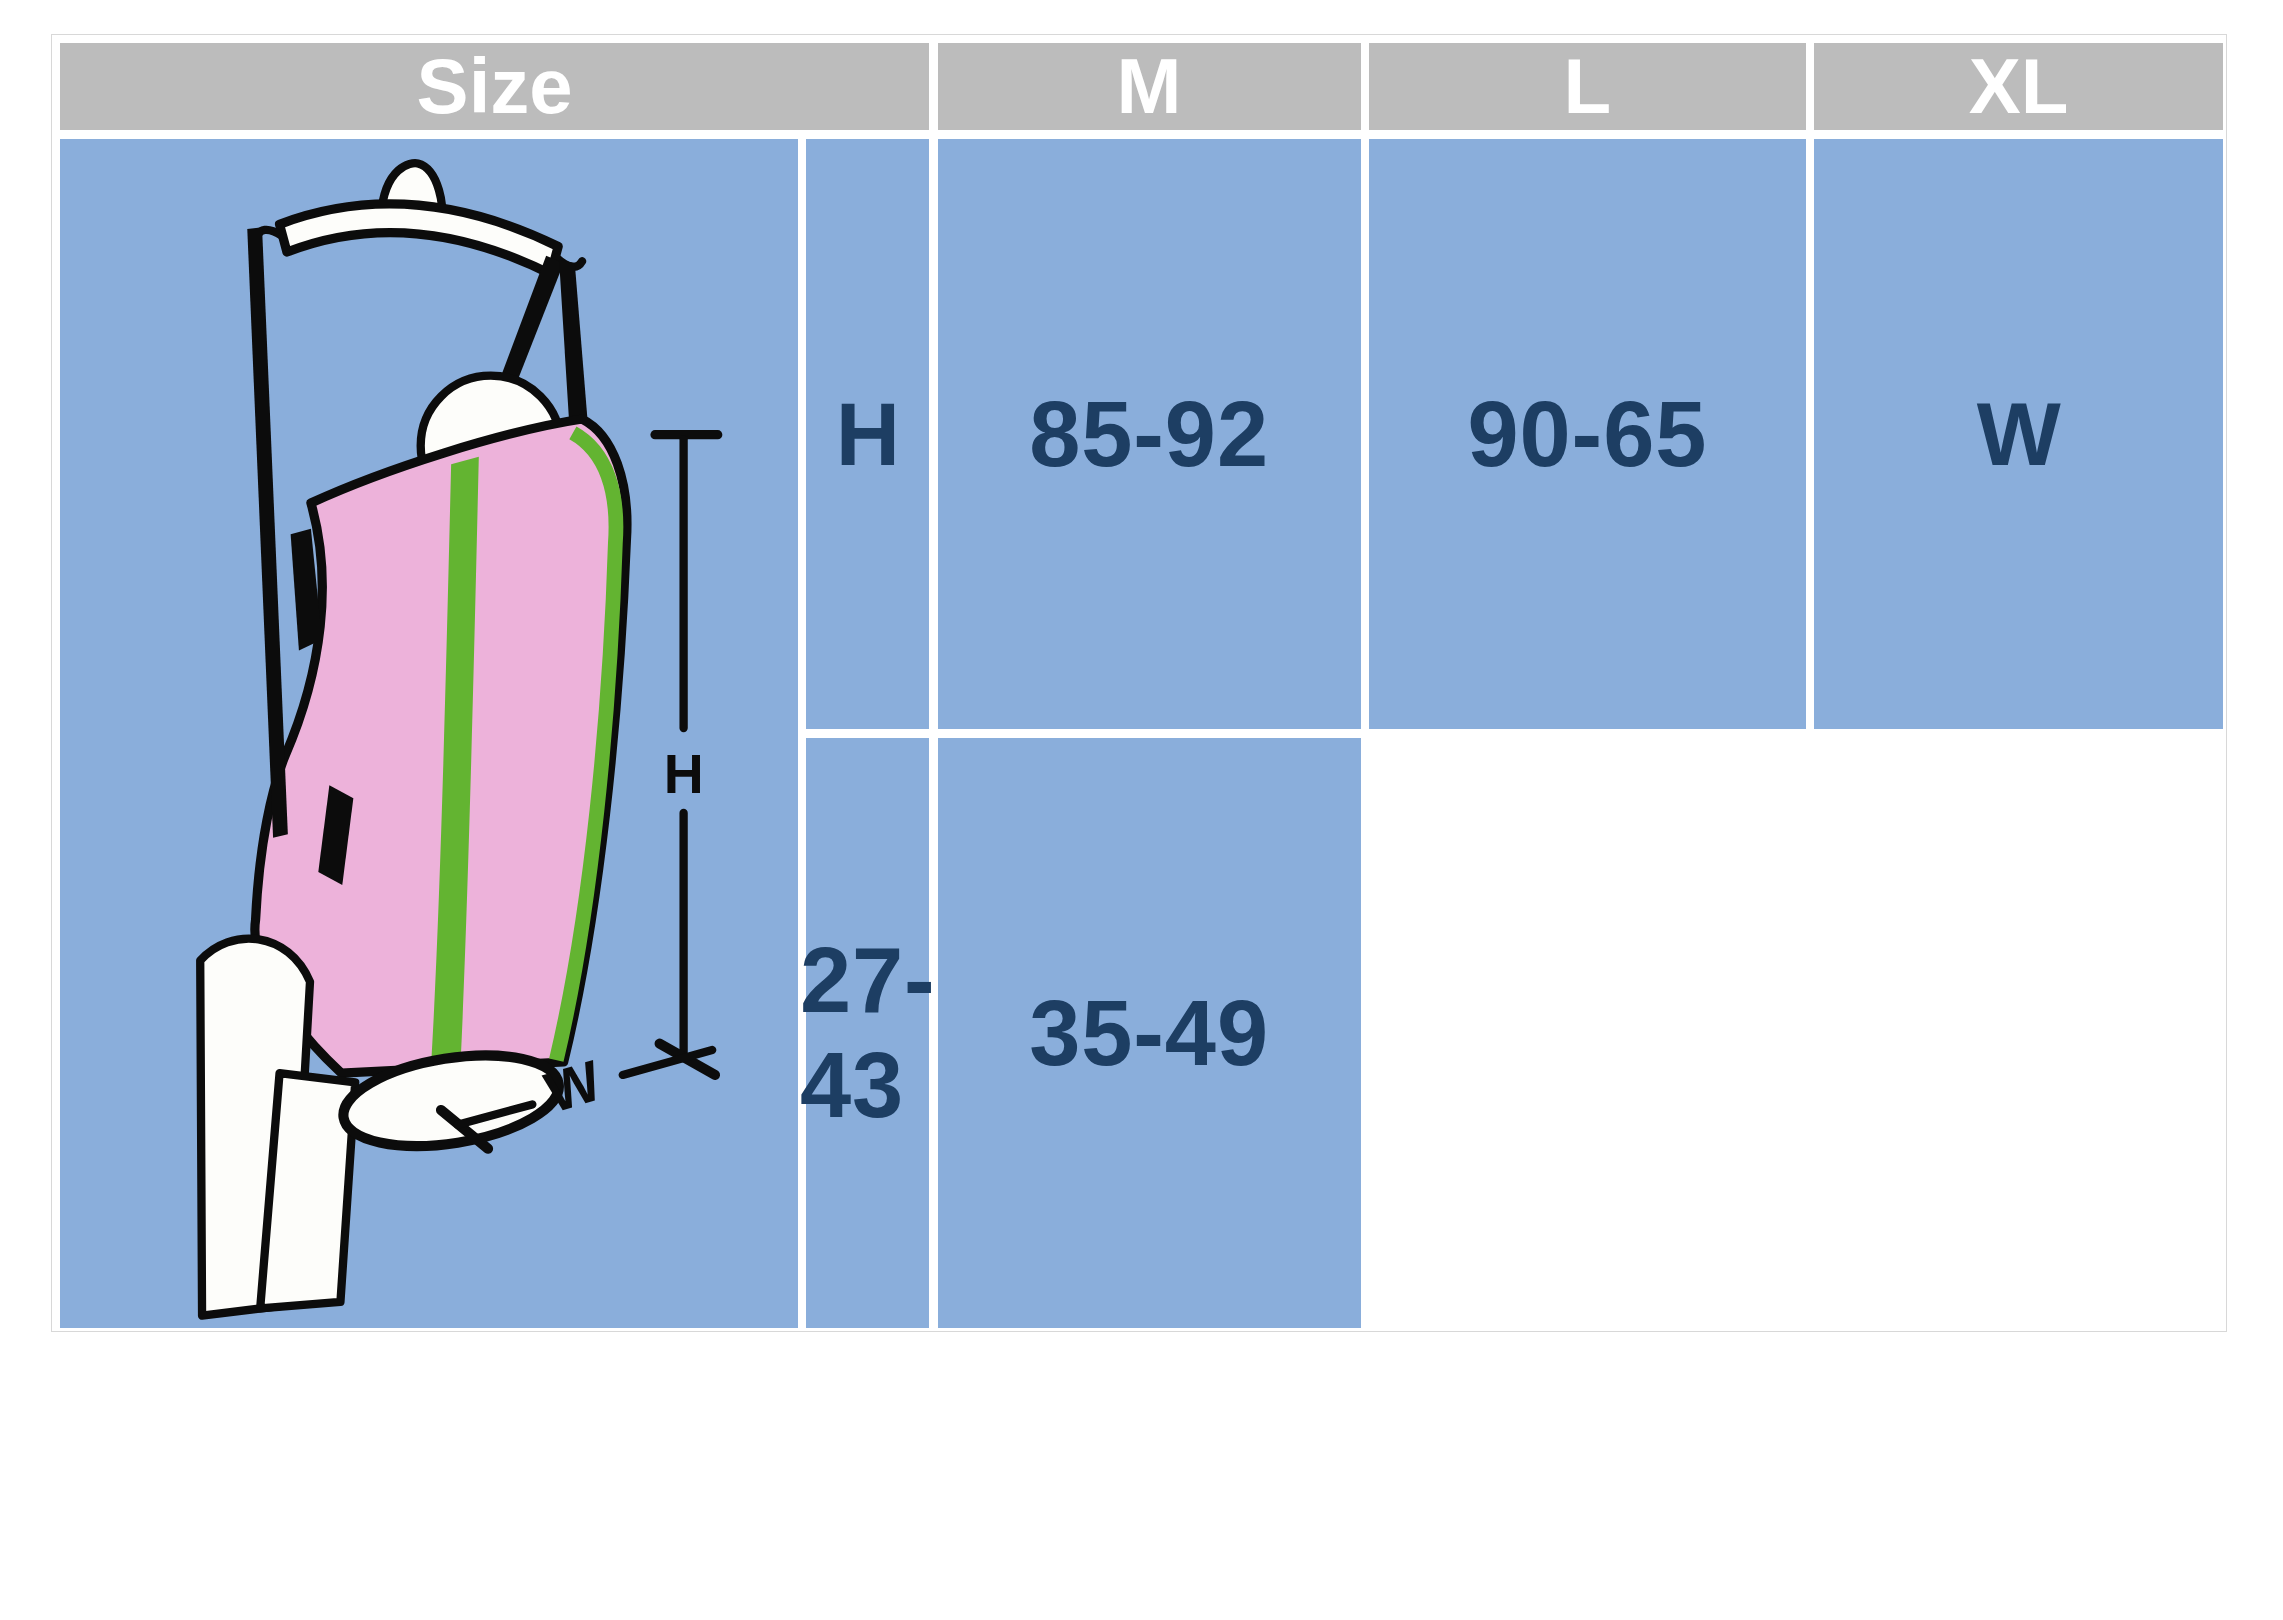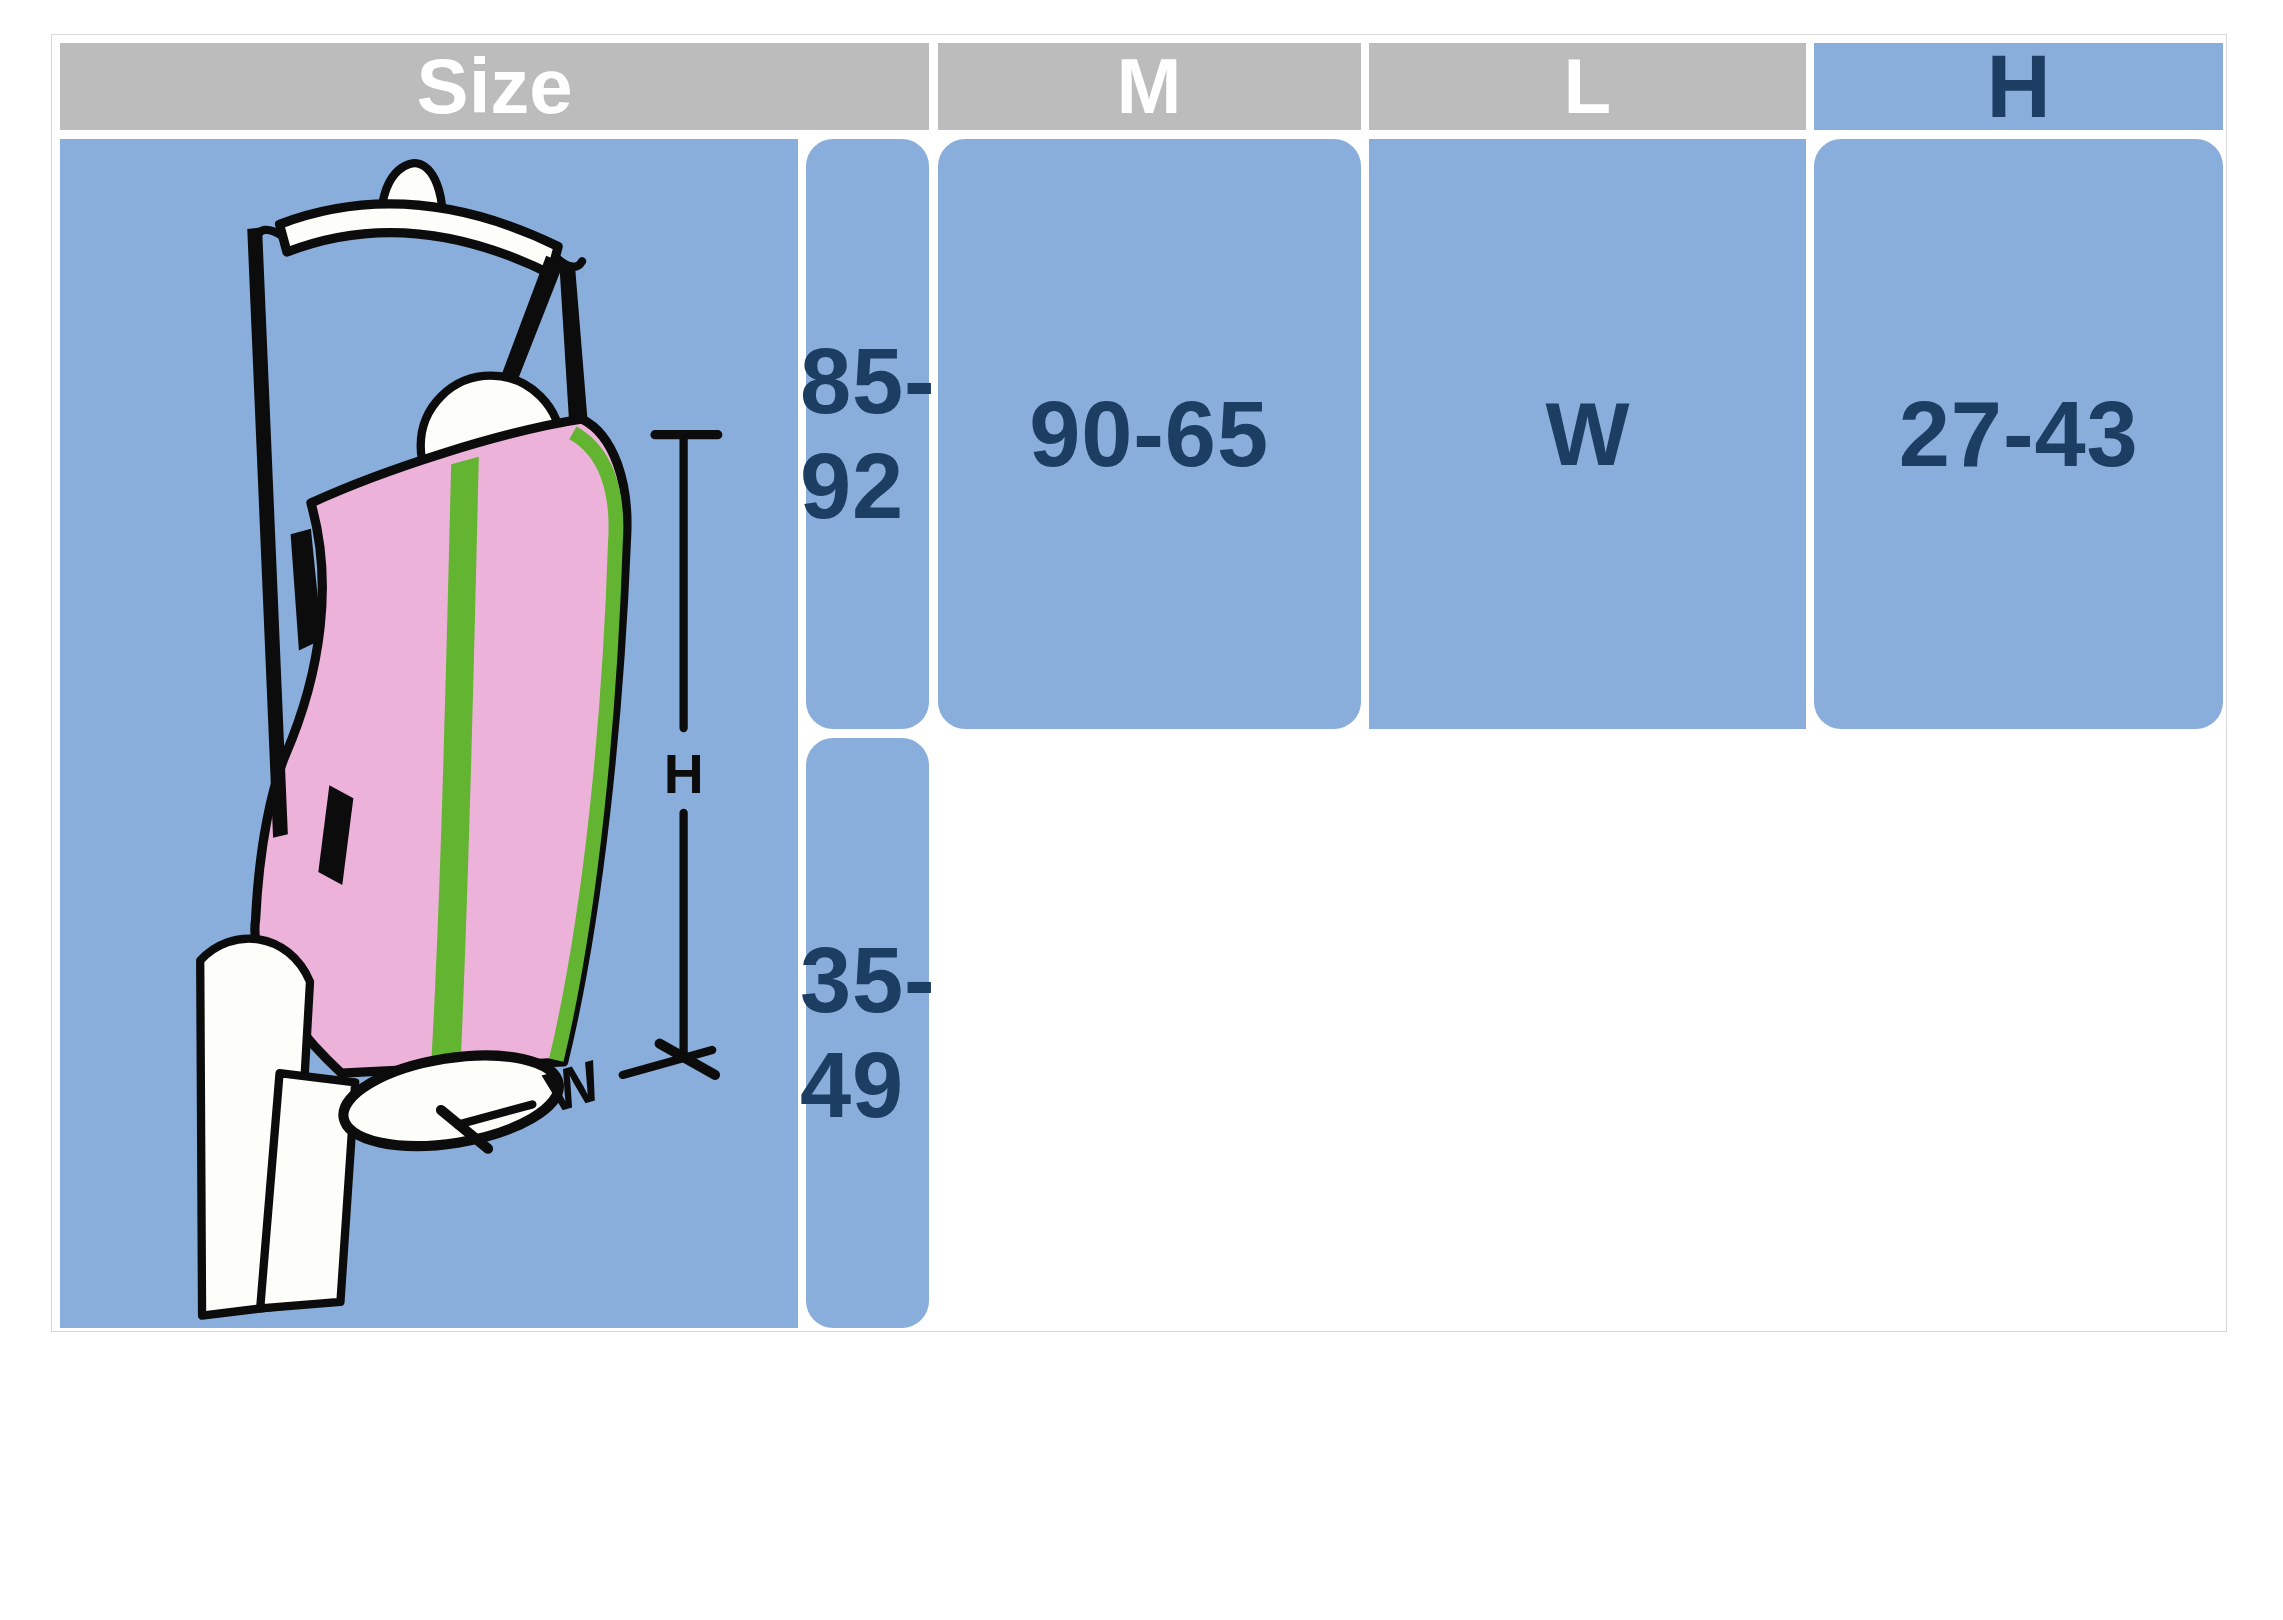--- a/index.html
+++ b/index.html
@@ -37,21 +37,21 @@
     font-weight:bold;font-size:78px;line-height:87px;
     display:flex;align-items:center;justify-content:center;
   }
   .hcell.size{grid-column:1 / span 2;}
   .bcell{
     background:var(--c-table_blue);
     display:flex;align-items:center;justify-content:center;
     color:var(--c-value_navy);font-weight:bold;
   }
   .lab{font-size:89px;}
-  .val{font-size:92px;letter-spacing:0.9px;border-radius:27px;}
+  .val{font-size:92px;letter-spacing:0.9px;}
   #illus-cell{
     grid-column:1;grid-row:2 / span 2;
     background:var(--c-table_blue);
     position:relative;
   }
   #illus-cell svg{position:absolute;left:0;top:0;width:100%;height:100%;}
   .dimtext{font-family:"Liberation Sans",sans-serif;font-weight:bold;fill:#0c0c0c;}
 </style>
 </head>
 <body>
@@ -62,20 +62,23 @@
   <div id="size-table">
 
     <div class="hcell size">
       <span>Size</span>
     </div>
     <div class="hcell">
       <span>M</span>
     </div>
     <div class="hcell">
       <span>L</span>
+    </div>
+    <div class="hcell">
+      <span>XL</span>
     </div>
 
     <div id="illus-cell">
       <svg viewBox="0 0 800 1288" preserveAspectRatio="xMidYMid meet">
 
         <path d="M348,82 C352,30 380,24 388,26 C412,32 416,78 414,82 Z" fill="var(--c-garment_white)" stroke="var(--c-outline_black)" stroke-width="9"></path>
 
         <path d="M238,92 Q380,38 540,116 L532,146 Q380,70 246,122 Z" fill="var(--c-garment_white)" stroke="var(--c-outline_black)" stroke-width="10" stroke-linejoin="round"></path>
         <path d="M240,104 q-22,-14 -28,4" fill="none" stroke="var(--c-outline_black)" stroke-width="9" stroke-linecap="round"></path>
         <path d="M538,128 q20,18 28,4" fill="none" stroke="var(--c-outline_black)" stroke-width="9" stroke-linecap="round"></path>

